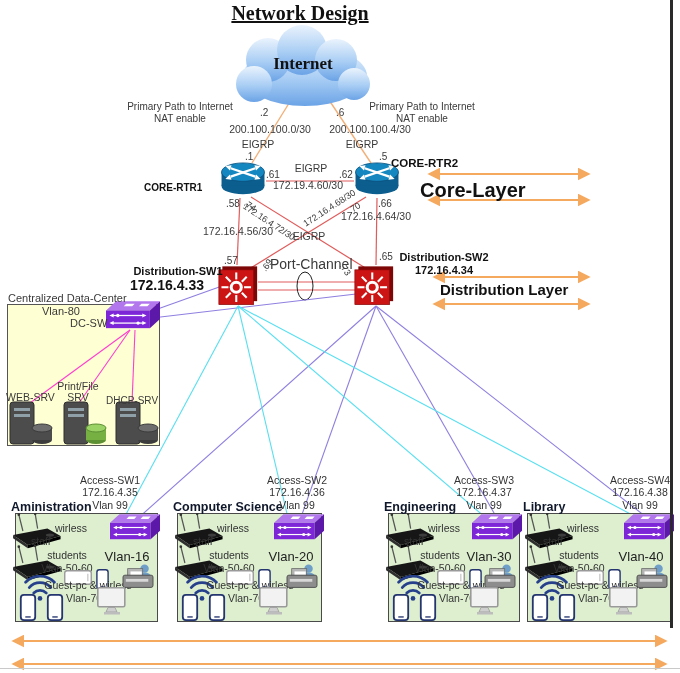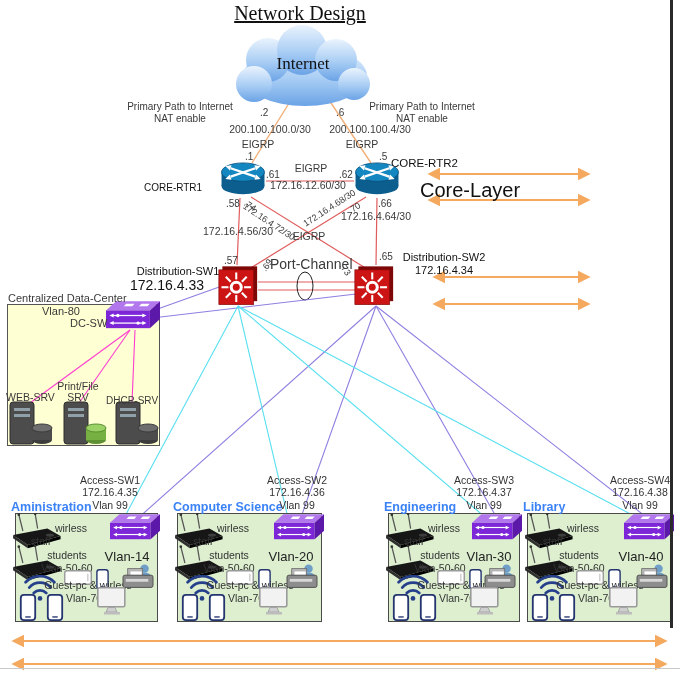--- a/index.html
+++ b/index.html
@@ -1,32 +1,32 @@
 <!DOCTYPE html>
 <html><head>
 <meta charset="utf-8">
 <style>
   html,body{margin:0;padding:0;background:#fff}
   body{font-family:"Liberation Sans",sans-serif}
   #stage{position:relative;width:680px;height:673px;background:#fff;overflow:hidden}
   .t{position:absolute;font-size:10.5px;color:#3a3a3a;white-space:nowrap;line-height:1.1}
   .ctr{text-align:center}
-  .b{font-weight:normal;color:#111}
+  .b{font-weight:bold;color:#111}
   .serif{font-family:"Liberation Serif",serif}
   .rot{transform-origin:left top}
   svg.ic{position:absolute;overflow:visible}
   #wires{position:absolute;left:0;top:0;z-index:1}
   .lbl{z-index:3}
   .icz{z-index:2}
   #dc-box{position:absolute;left:7px;top:304px;width:151px;height:140px;background:#ffffd4;border:1px solid #555;z-index:0}
   #right-border{position:absolute;left:670px;top:0;width:3px;height:628px;background:#2a2a2a;z-index:4}
   #bottom-line{position:absolute;left:0;top:668px;width:680px;height:1px;background:#c9c9c9;z-index:4}
   .ablock{position:absolute;top:513px;height:109px;z-index:2}
   .abox{position:absolute;left:0;top:0;right:0;bottom:0;background:#ddefcf;border:1px solid #4a4a4a}
-  .dept{position:absolute;left:-4px;top:-13px;font-weight:bold;font-size:12.5px;color:#3b82f6;white-space:nowrap}
+  .dept{position:absolute;left:-4px;top:-13px;font-weight:bold;font-size:12.5px;color:#0f172a;white-space:nowrap}
   .blk-head{position:absolute;top:-39px;width:110px;text-align:center;font-size:10.5px;line-height:1.18;color:#333;white-space:nowrap}
   .ablock .l{position:absolute;font-size:10.5px;color:#333;white-space:nowrap}
   .wl{left:16px;top:9px;width:80px;text-align:center}
   .st{left:16px;top:22px;width:80px;}
   .sd{left:12px;top:36px;width:80px;text-align:center}
   .vr{left:10px;top:49px;width:84px;text-align:center}
   .vlanlab{position:absolute;right:2px;top:36px;width:58px;text-align:center;font-size:13px;color:#222}
   .guest{left:26px;top:66px;width:94px;font-size:7.5px;text-align:center}
   .gvlan{left:38px;top:79px;width:62px;font-size:8px;text-align:center}
   .ablock svg{position:absolute;overflow:visible}
@@ -271,41 +271,42 @@
   <div class="t lbl ctr" style="left:228px;top:139px;width:60px">EIGRP</div>
   <div class="t lbl ctr" style="left:332px;top:139px;width:60px">EIGRP</div>
   <div class="t lbl" style="left:245px;top:151px;font-size:10px">.1</div>
   <div class="t lbl" style="left:379px;top:151px;font-size:10px">.5</div>
 
   <div class="t lbl b" style="left:144px;top:182px;font-size:10px">CORE-RTR1</div>
   <div class="t lbl b" style="left:391px;top:157px;font-size:11.5px">CORE-RTR2</div>
   <div class="t lbl" style="left:266px;top:169px;font-size:10px">.61</div>
   <div class="t lbl ctr" style="left:283px;top:163px;width:56px">EIGRP</div>
   <div class="t lbl" style="left:339px;top:169px;font-size:10px">.62</div>
-  <div class="t lbl ctr" style="left:269px;top:180px;width:78px">172.16.12.60/30</div>
+  <div class="t lbl ctr" style="left:269px;top:180px;width:78px">172.19.4.60/30</div>
   <div class="t lbl" style="left:226px;top:198px;font-size:10px">.58</div>
   <div class="t lbl rot" style="left:247px;top:199px;font-size:9px;transform:rotate(33deg)">.74</div>
   <div class="t lbl rot" style="left:347px;top:208px;font-size:9px;transform:rotate(-33deg)">.70</div>
   <div class="t lbl" style="left:378px;top:198px;font-size:10px">.66</div>
   <div class="t lbl rot" style="left:246px;top:202px;font-size:9px;transform:rotate(33deg)">172.16.4.72/30</div>
   <div class="t lbl rot" style="left:302px;top:221px;font-size:9px;transform:rotate(-33deg)">172.16.4.68/30</div>
   <div class="t lbl ctr" style="left:198px;top:226px;width:80px">172.16.4.56/30</div>
   <div class="t lbl ctr" style="left:281px;top:231px;width:56px">EIGRP</div>
   <div class="t lbl ctr" style="left:336px;top:211px;width:80px">172.16.4.64/30</div>
   <div class="t lbl b" style="left:420px;top:179px;font-size:20px">Core-Layer</div>
 
   <div class="t lbl" style="left:224px;top:255px;font-size:10px">.57</div>
   <div class="t lbl" style="left:379px;top:251px;font-size:10px">.65</div>
   <div class="t lbl rot" style="left:260px;top:268px;font-size:9px;transform:rotate(-55deg)">.69</div>
   <div class="t lbl rot" style="left:345px;top:262px;font-size:9px;transform:rotate(55deg)">.73</div>
   <div class="t lbl ctr" style="left:270px;top:257px;width:74px;font-size:14px">Port-Channel</div>
   <div class="t lbl b ctr" style="left:130px;top:265px;width:96px;font-size:11px">Distribution-SW1</div>
   <div class="t lbl ctr b" style="left:119px;top:278px;width:96px;font-size:14px">172.16.4.33</div>
   <div class="t lbl b ctr" style="left:394px;top:251px;width:100px;font-size:11px">Distribution-SW2</div>
   <div class="t lbl ctr b" style="left:394px;top:264px;width:100px;font-size:11px">172.16.4.34</div>
+  <div class="t lbl b" style="left:440px;top:282px;font-size:15px">Distribution Layer</div>
 
   <div class="t lbl" style="left:8px;top:292px;font-size:11px">Centralized Data-Center</div>
   <div class="t lbl" style="left:42px;top:305px;font-size:11px">Vlan-80</div>
   <div class="t lbl" style="left:70px;top:317px;font-size:11px">DC-SW</div>
   <div class="t lbl" style="left:6px;top:392px">WEB-SRV</div>
   <div class="t lbl ctr" style="left:55px;top:381px;width:46px">Print/File</div>
   <div class="t lbl ctr" style="left:55px;top:392px;width:46px">SRV</div>
   <div class="t lbl" style="left:106px;top:395px;font-size:10px">DHCP-SRV</div>
 
 
@@ -325,21 +326,21 @@
     <svg class="ap1">
         <use href="#sym-ap"></use>
       </svg>
     <svg class="ap2">
         <use href="#sym-ap"></use>
       </svg>
     <div class="l wl">wirless</div>
     <div class="l st">staff</div>
     <div class="l sd">students</div>
     <div class="l vr">Vlan-50-60</div>
-    <div class="vlanlab">Vlan-14</div>
+    <div class="vlanlab">Vlan-16</div>
     <svg class="wifi">
         <use href="#sym-wifi"></use>
       </svg>
     <svg class="ph1">
         <use href="#sym-phone"></use>
       </svg>
     <svg class="ph2">
         <use href="#sym-phone"></use>
       </svg>
     <svg class="tab">

